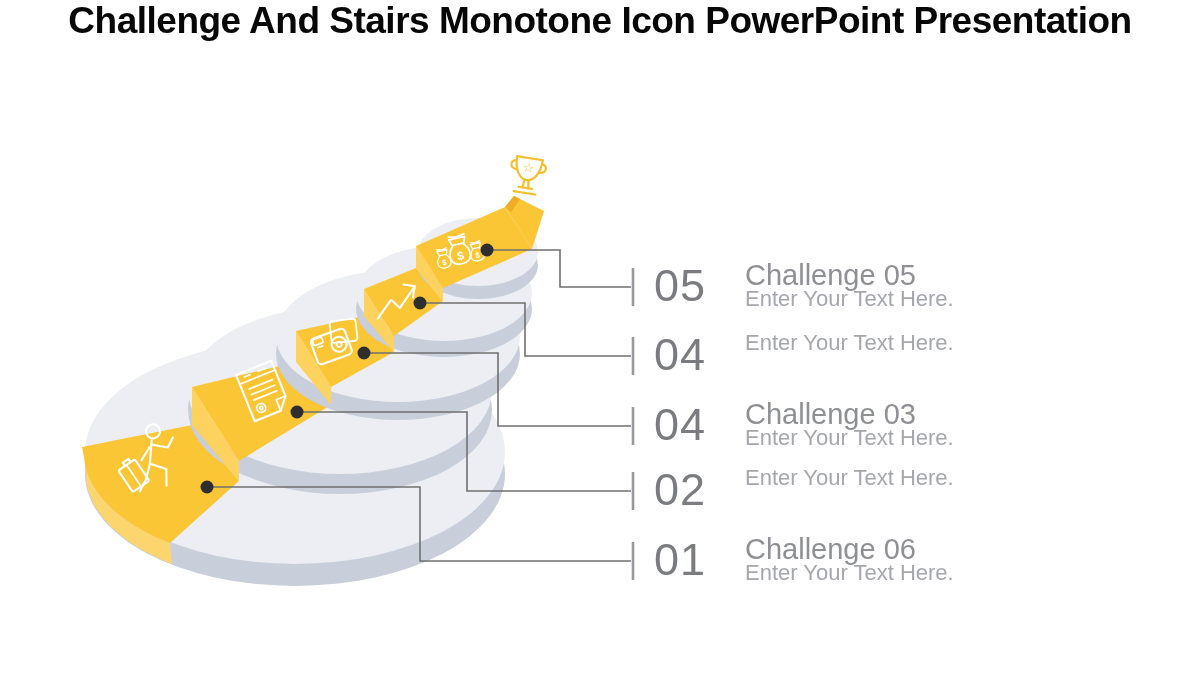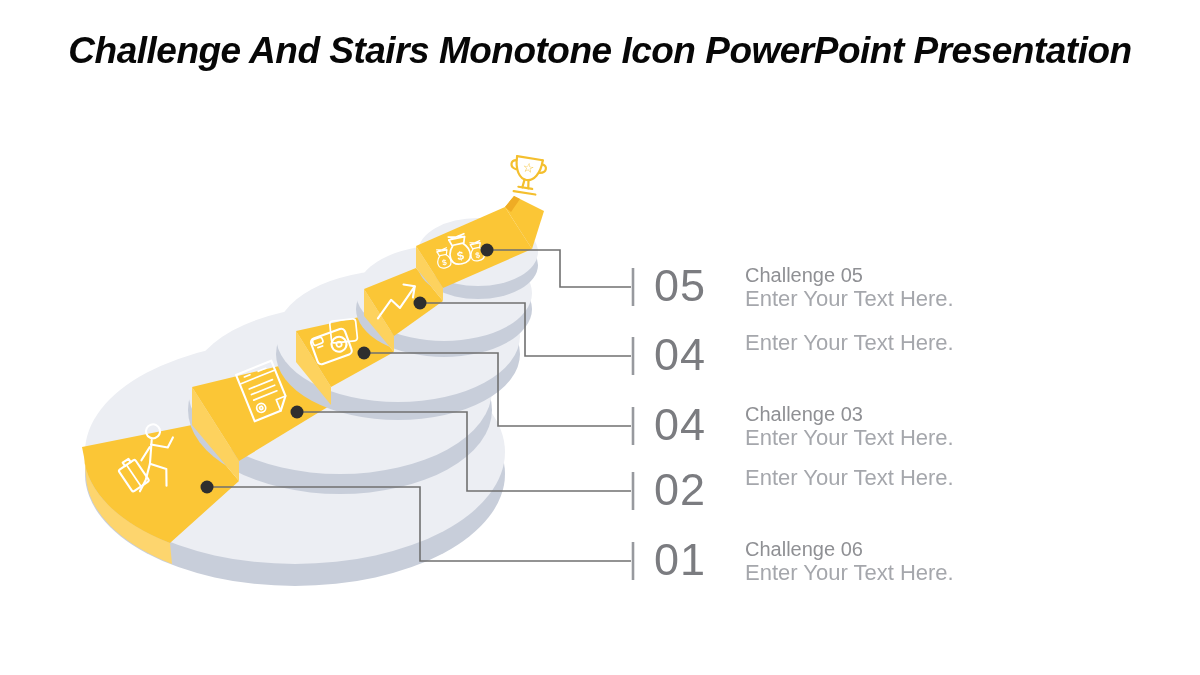--- a/index.html
+++ b/index.html
@@ -1,24 +1,23 @@
 <!DOCTYPE html>
 <html style="--title: #070707; --yellow: #FBC636; --yellow-light: #FDD25E; --yellow-side: #FDD56E; --arrow-dark: #EFAC24; --disc-top: #ECEEF3; --disc-side: #C8CEDA; --dot: #2E2E2E; --line: #707070; --tick: #97999E; --num: #7B7C80; --label: #8F9094; --sub: #A5A7AC; --trophy: #F4BF2E;"><head>
 <meta charset="utf-8">
 <style>
   html,body{margin:0;padding:0;background:#ffffff;}
   #slide{
     position:relative;width:1200px;height:675px;background:#ffffff;overflow:hidden;
     font-family:"Liberation Sans", sans-serif;
   }
   #slide-title{
-    position:absolute;top:30px;left:0;width:1200px;text-align:center;
+    position:absolute;top:0;left:0;width:1200px;text-align:center;
     font-size:37px;font-weight:700;letter-spacing:-0.5px;color:var(--title,#070707);
     white-space:nowrap;
-    font-style:italic;
   }
   #diagram{position:absolute;left:0;top:0;}
   .disc-side{fill:var(--disc-side,#C8CEDA);}
   .disc-top{fill:var(--disc-top,#ECEEF3);}
   .step{fill:var(--yellow,#FBC636);}
   .riser{fill:var(--yellow-light,#FDD25E);}
   .rim-wedge{fill:var(--yellow-side,#FDD56E);}
   .arrow-dark{fill:var(--arrow-dark,#EFAC24);}
   .conn{fill:none;stroke:var(--line,#707070);stroke-width:1.6;}
   .tick{stroke:var(--tick,#97999E);stroke-width:2.6;}
@@ -27,21 +26,21 @@
   .wicon-thin{stroke:#ffffff;stroke-width:1.7;fill:none;stroke-linecap:round;stroke-linejoin:round;}
   .wtext{fill:#ffffff;font-family:"Liberation Sans",sans-serif;font-weight:700;}
   .trophy-stroke{stroke:var(--trophy,#F4BF2E);stroke-width:2.2;fill:none;stroke-linecap:round;stroke-linejoin:round;}
   .trophy-glyph{fill:var(--trophy,#F4BF2E);font-family:"DejaVu Sans",sans-serif;}
   .label-row{position:absolute;left:654px;display:flex;align-items:flex-start;height:58px;gap:13px;}
   .row-number{
     width:78px;font-size:45px;line-height:56px;color:var(--num,#7B7C80);
     font-weight:400;letter-spacing:1px;
   }
   .row-text{display:flex;flex-direction:column;margin-top:5px;}
-  .row-title{font-size:20px;line-height:25px;color:var(--label,#8F9094);font-weight:400;}
+  .row-title{font-size:29px;line-height:25px;color:var(--label,#8F9094);font-weight:400;}
   .row-subtitle{font-size:22px;line-height:21px;color:var(--sub,#A5A7AC);font-weight:400;}
 </style>
 </head>
 <body>
 
 <div id="slide">
 
   <div id="slide-title">Challenge And Stairs Monotone Icon PowerPoint Presentation</div>
 
   <svg id="diagram" width="1200" height="675" viewBox="0 0 1200 675" xmlns="http://www.w3.org/2000/svg">

